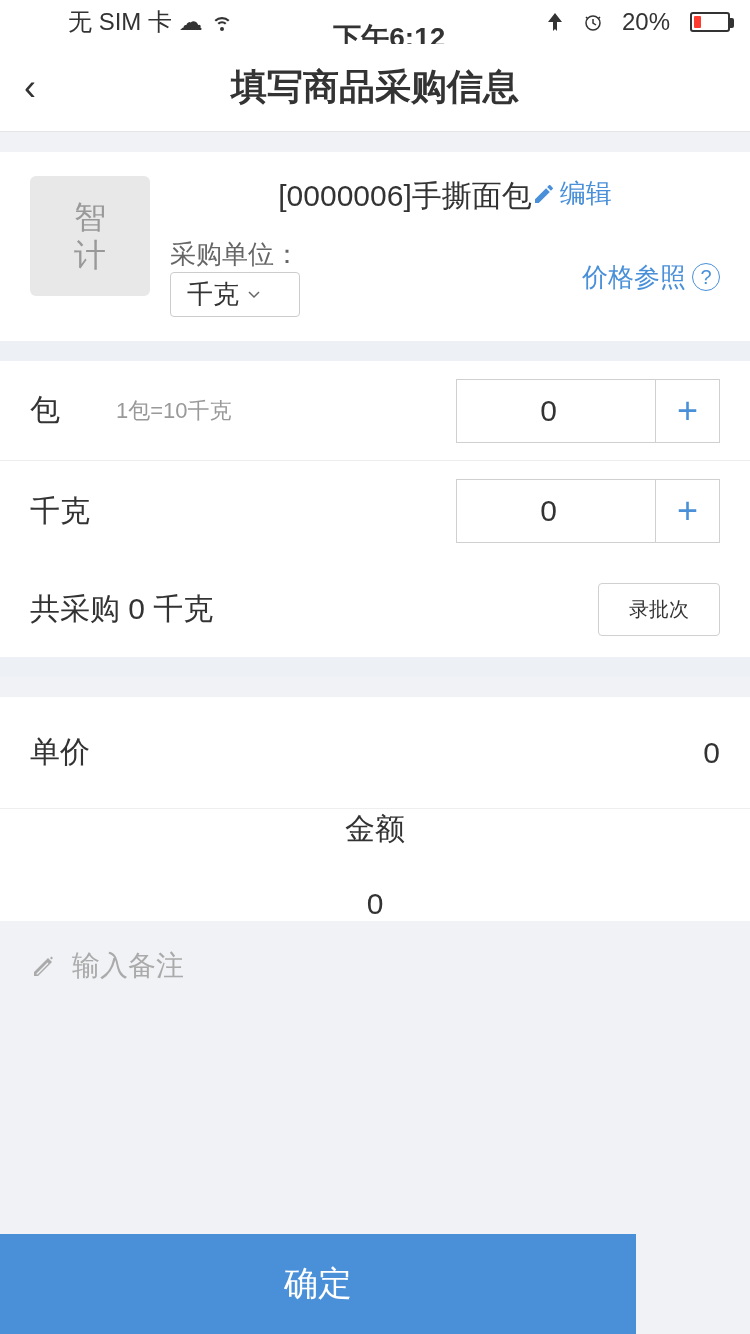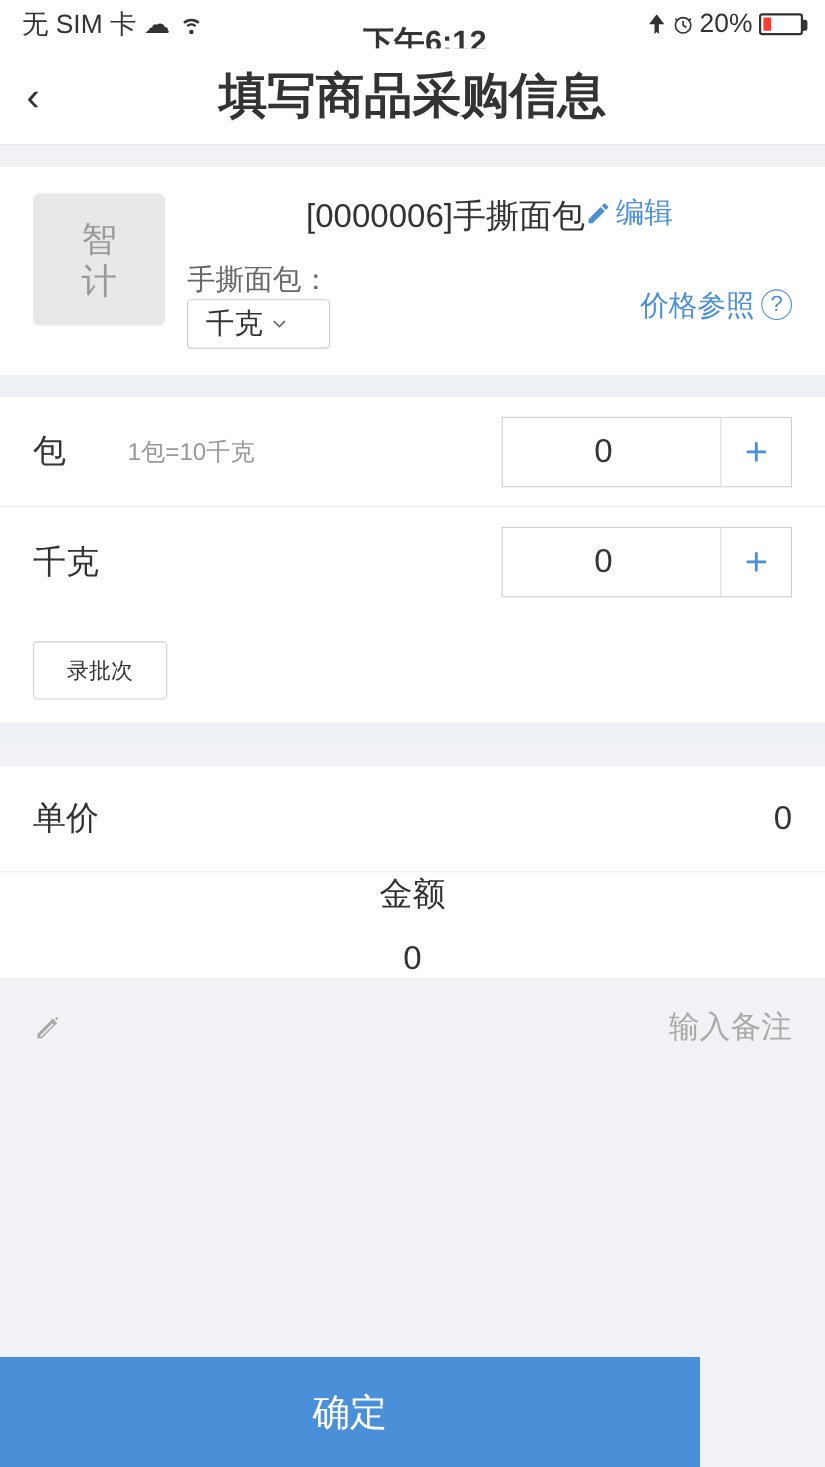--- a/index.html
+++ b/index.html
@@ -23,30 +23,31 @@
       justify-content: space-between;
       padding: 0 20px;
       font-size: 26px;
       font-weight: 500;
     }
     .status-left {
       display: flex;
       align-items: center;
       gap: 8px;
       font-size: 24px;
+      margin-left: 48px;
     }
     .status-center {
       font-size: 28px;
       font-weight: 600;
       margin-top: 32px;
     }
     .status-right {
       display: flex;
       align-items: center;
-      gap: 6px;
+      gap: 20px;
       font-size: 24px;
     }
     .battery-icon {
       width: 40px;
       height: 20px;
       border: 2px solid #333;
       border-radius: 3px;
       position: relative;
       display: inline-block;
     }
@@ -82,21 +83,21 @@
       border-bottom: 1px solid #e5e5e5;
     }
     .nav-back {
       position: absolute;
       left: 24px;
       font-size: 36px;
       color: #333;
       cursor: pointer;
     }
     .nav-title {
-      font-size: 44px;
+      font-size: 36px;
       font-weight: 600;
       color: #333;
       text-align: center;
     }
 
     
     .product-card {
       background: #fff;
       margin-top: 20px;
       padding: 24px 30px;
@@ -259,21 +260,21 @@
     
     .price-section {
       background: #fff;
       margin-top: 20px;
     }
     .price-row {
       display: flex;
       align-items: center;
       justify-content: space-between;
       padding: 0 30px;
-      height: 96px;
+      height: 112px;
       border-bottom: 1px solid #eee;
     }
     .price-row:last-child {
       border-bottom: none;
       flex-direction: column;
     }
     .price-label {
       font-size: 30px;
       color: #333;
     }
@@ -284,21 +285,20 @@
 
     
     .notes-section {
       background: #f0f2f5;
       padding: 24px 30px;
       display: flex;
       align-items: center;
       gap: 14px;
       margin-top: 2px;
       min-height: 80px;
-      justify-content: space-between;
     }
     .notes-placeholder {
       font-size: 28px;
       color: #aaa;
     }
 
     
     .confirm-btn {
       position: fixed;
       bottom: 0;
@@ -366,21 +366,21 @@
         <div class="product-name">[0000006]手撕面包</div>
         <div class="edit-btn">
           <svg width="24" height="24" viewBox="0 0 24 24">
             <path d="M3 17.25V21h3.75L17.81 9.94l-3.75-3.75L3 17.25zM20.71 7.04c.39-.39.39-1.02 0-1.41l-2.34-2.34c-.39-.39-1.02-.39-1.41 0l-1.83 1.83 3.75 3.75 1.83-1.83z" fill="#4a90d9"></path>
           </svg>
           <span>编辑</span>
         </div>
       </div>
       <div class="product-unit">
         <div>
-          <span class="unit-label">手撕面包：</span>
+          <span class="unit-label">采购单位：</span>
           <div class="unit-select">
             <span>千克</span>
             <svg width="18" height="18" viewBox="0 0 18 18">
               <path d="M4 6l5 5 5-5" stroke="#666" stroke-width="1.5" fill="none"></path>
             </svg>
           </div>
         </div>
         <div class="price-ref">
           <span>价格参照</span>
           <span style="width:28px;height:28px;border-radius:50%;border:1px solid #4a90d9;display:inline-flex;align-items:center;justify-content:center;font-size:20px;color:#4a90d9;">?</span>
@@ -405,20 +405,21 @@
     <div class="input-row">
       <span class="input-label">千克</span>
       <div class="input-field-wrapper">
         <input class="qty-input" type="number" value="0" style="">
         <div class="plus-btn">+</div>
       </div>
     </div>
   </div>
 
   <div class="summary-row">
+    <span class="summary-text">共采购 0 千克</span>
     <button class="batch-btn">录批次</button>
   </div>
 
   <div class="divider"></div>
 
   <div class="price-section">
     <div class="price-row">
       <span class="price-label">单价</span>
       <span class="price-value">0</span>
     </div>

